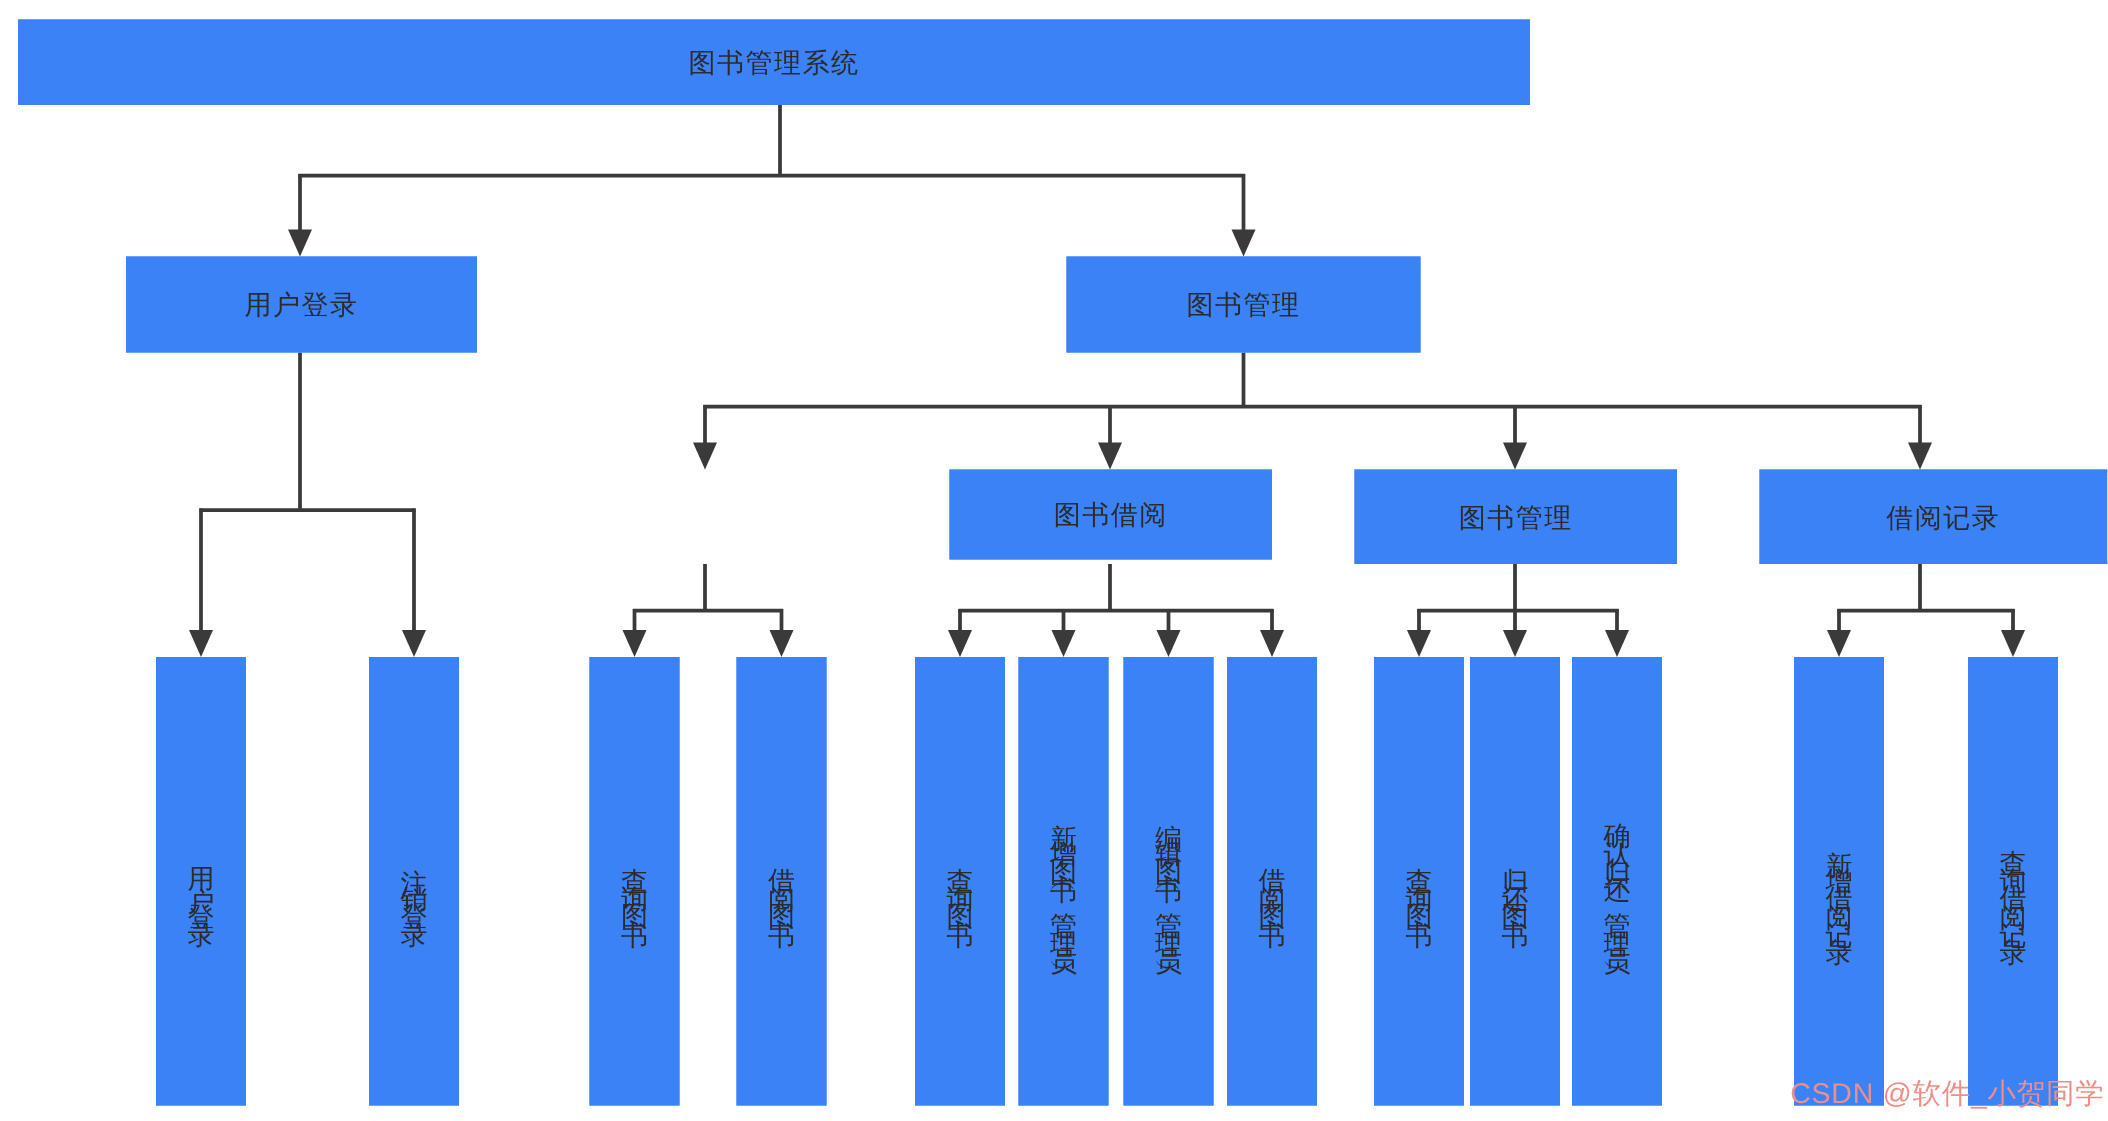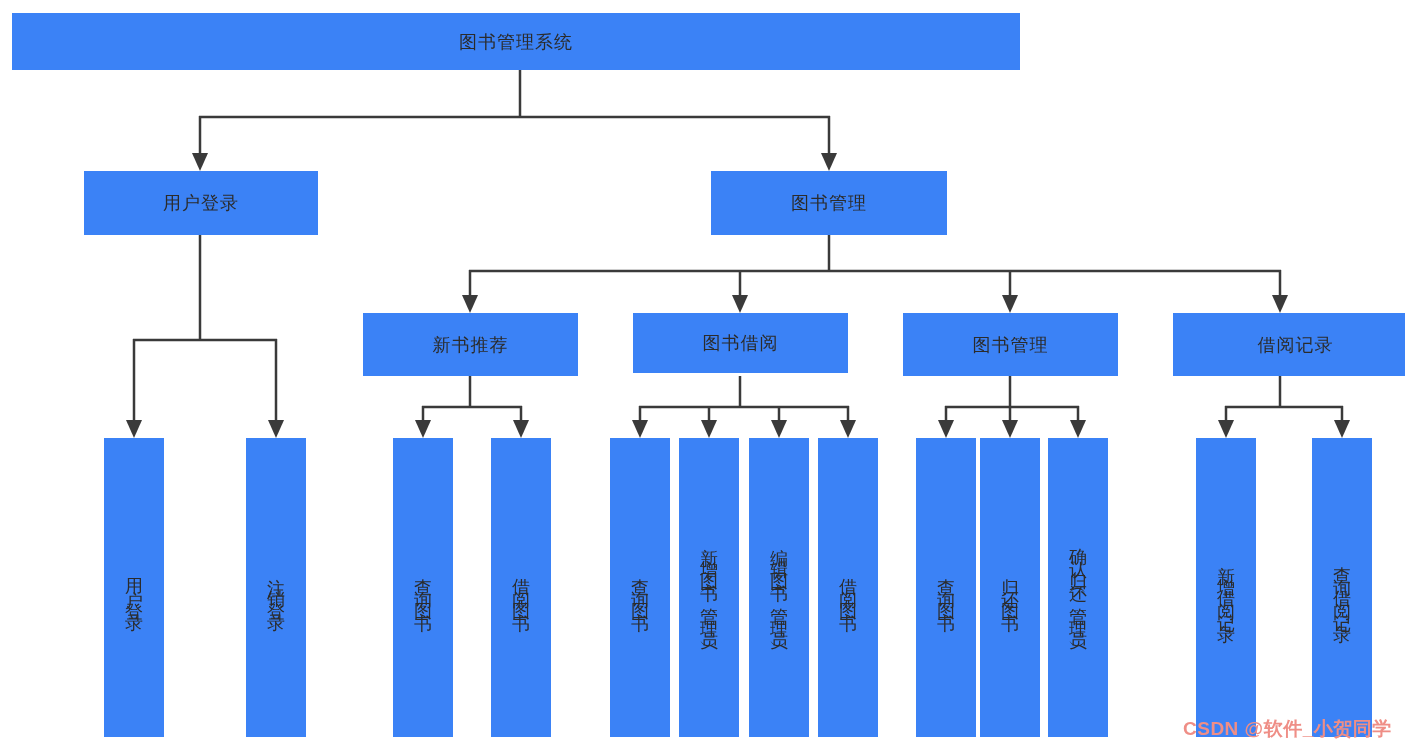--- a/index.html
+++ b/index.html
@@ -15,21 +15,21 @@
     font-size:18px;line-height:1;letter-spacing:1px;
   }
   .root-box{border-width:2px;}
   .leaf span{
     writing-mode:vertical-rl;text-orientation:mixed;
     letter-spacing:12px;line-height:1;white-space:nowrap;
   }
   .watermark{
     position:absolute;left:1183px;top:716px;width:220px;
     font-size:19px;color:#ef8e86;letter-spacing:0.5px;
-    white-space:nowrap;z-index:5;font-weight:bold;
+    text-align:right;white-space:nowrap;z-index:5;
   }
 </style>
 </head>
 <body>
 
 <div class="stage">
 
   <svg class="connectors" viewBox="0 0 1405 747" xmlns="http://www.w3.org/2000/svg">
     <g stroke="#3a3a3a" stroke-width="2.5" fill="#3a3a3a">
 
@@ -112,23 +112,20 @@
     <span>图书管理系统</span>
   </div>
 
   <div class="box" style="left:84px;top:171px;width:234px;height:64px">
     <span>用户登录</span>
   </div>
   <div class="box" style="left:711px;top:171px;width:236px;height:64px">
     <span>图书管理</span>
   </div>
 
-  <div class="box" style="left:363px;top:313px;width:215px;height:63px">
-    <span>新书推荐</span>
-  </div>
   <div class="box" style="left:633px;top:313px;width:215px;height:60px">
     <span>图书借阅</span>
   </div>
   <div class="box" style="left:903px;top:313px;width:215px;height:63px">
     <span>图书管理</span>
   </div>
   <div class="box" style="left:1173px;top:313px;width:245px;height:63px">
     <span>借阅记录</span>
   </div>
 

